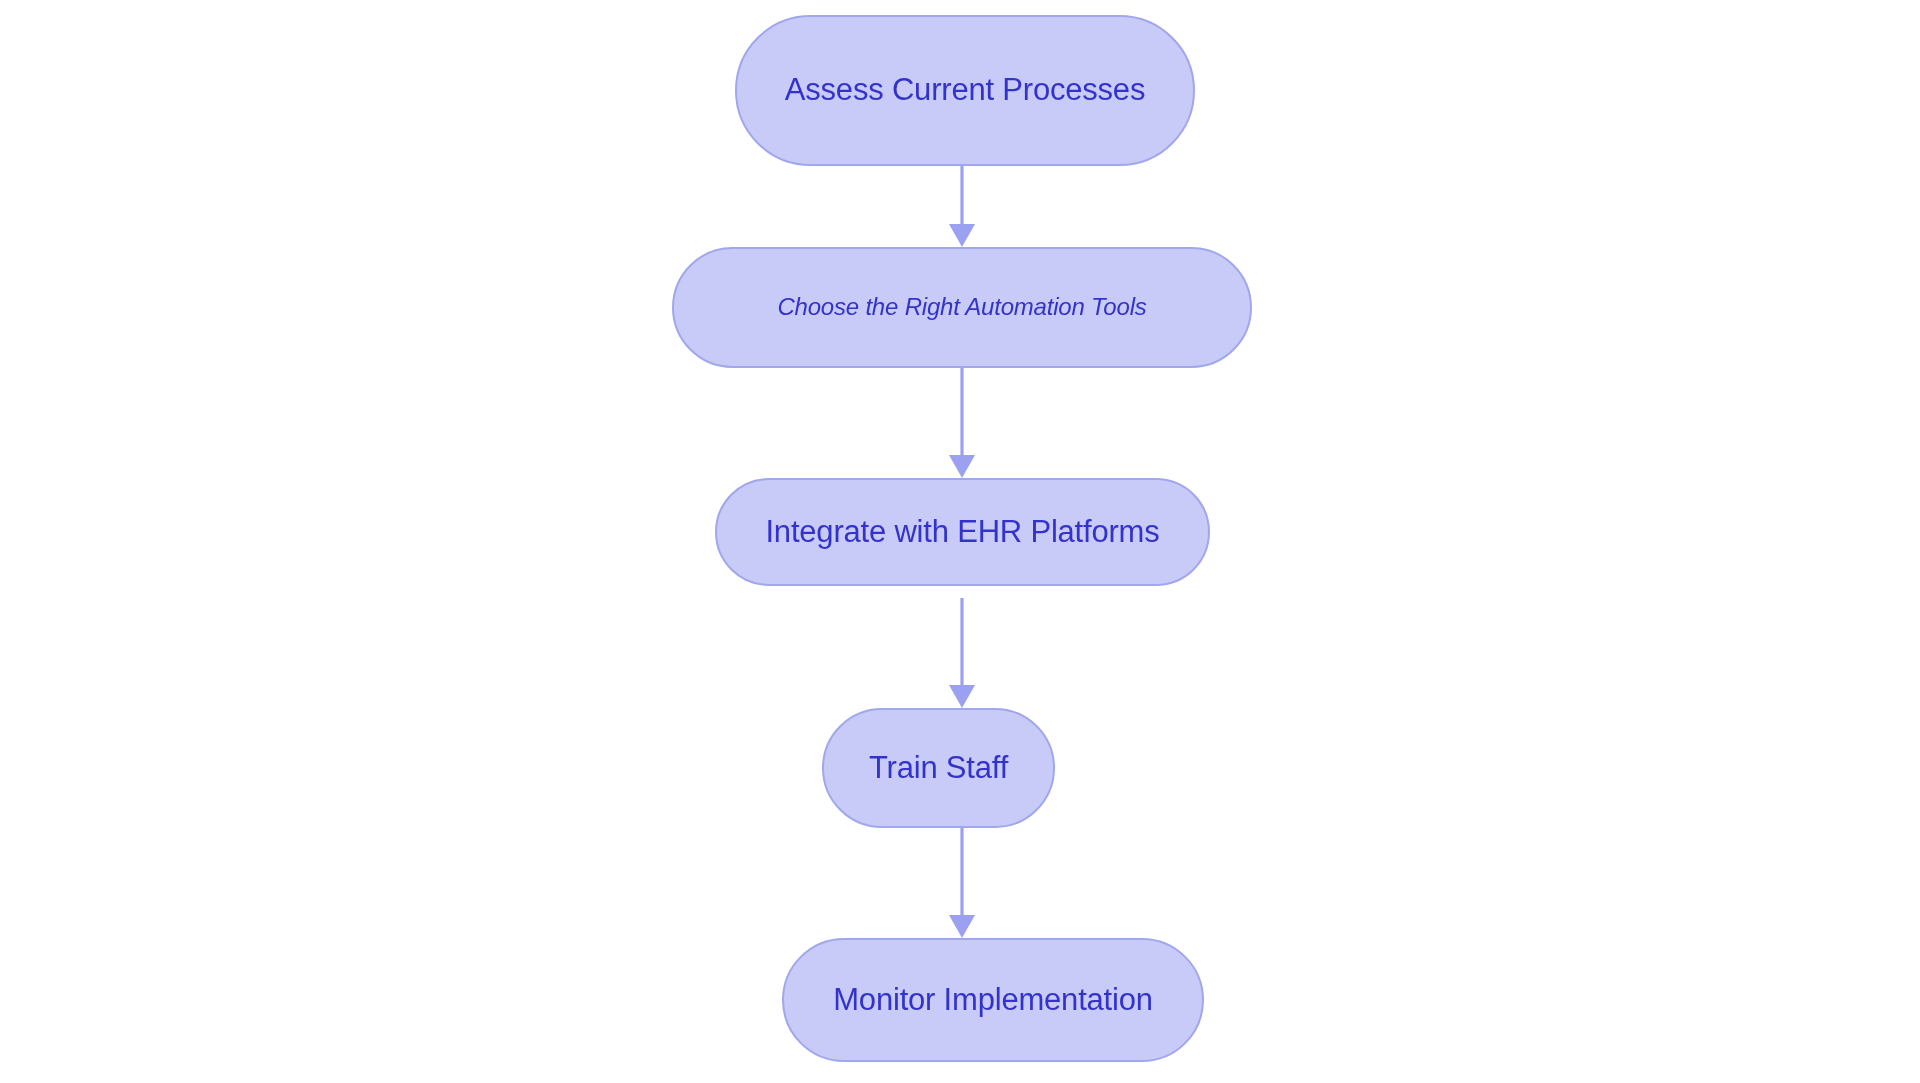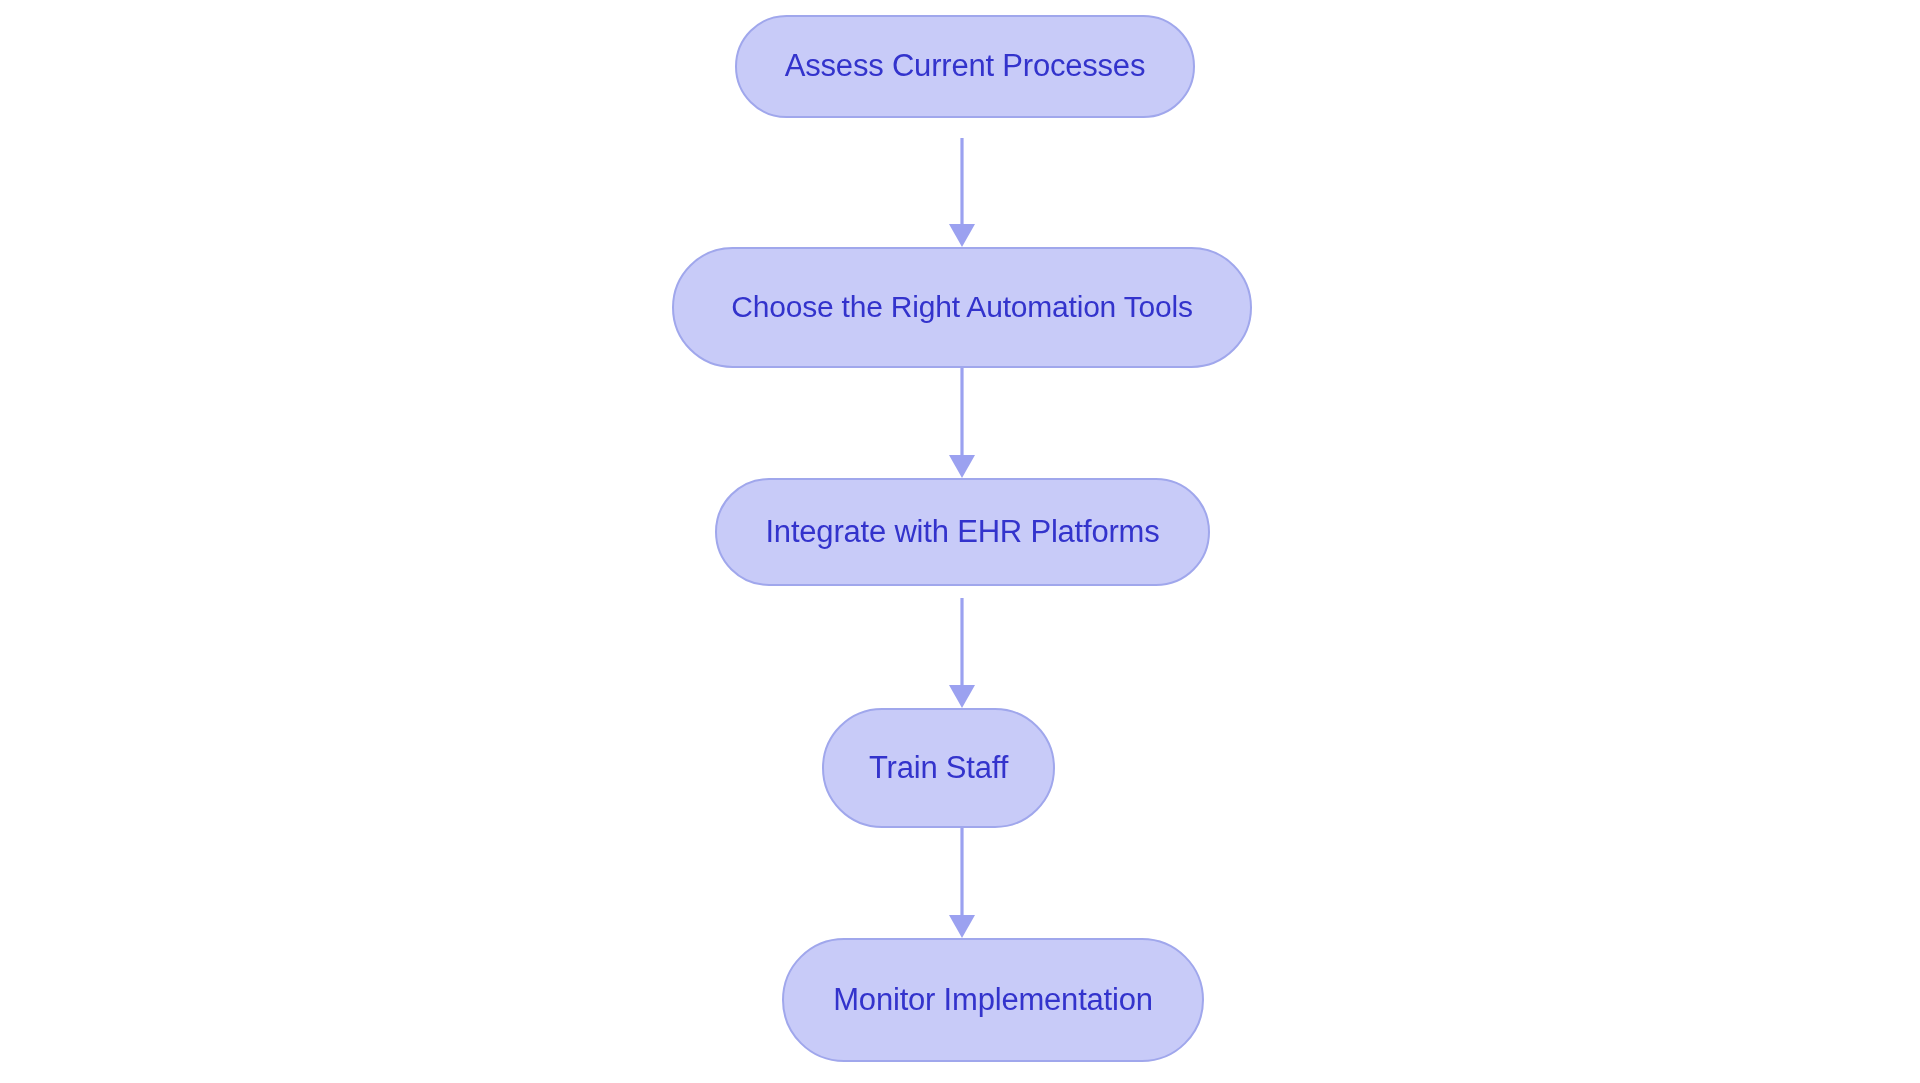--- a/index.html
+++ b/index.html
@@ -39,22 +39,22 @@
     user-select: none;
   }
 
   .node-label {
     display: block;
     line-height: 1;
     padding-bottom: 2px;
   }
 
   
-  .node--1 { left: 735px; top: 15px;  width: 460px; height: 103px; font-size: 31px; }
-  .node--2 { left: 672px; top: 247px; width: 580px; height: 121px; font-size: 30px; }
+  .node--1 { left: 735px; top: 15px;  width: 460px; height: 151px; font-size: 31px; }
+  .node--2 { left: 672px; top: 247px; width: 580px; height: 121px; font-size: 24px; font-style: italic; }
   .node--3 { left: 715px; top: 478px; width: 495px; height: 108px; font-size: 31px; }
   .node--4 { left: 822px; top: 708px; width: 233px; height: 120px; font-size: 31px; }
   .node--5 { left: 782px; top: 938px; width: 422px; height: 124px; font-size: 31px; }
 
   .connector {
     position: absolute;
     left: 0;
     top: 0;
     width: 1920px;
     height: 1083px;

